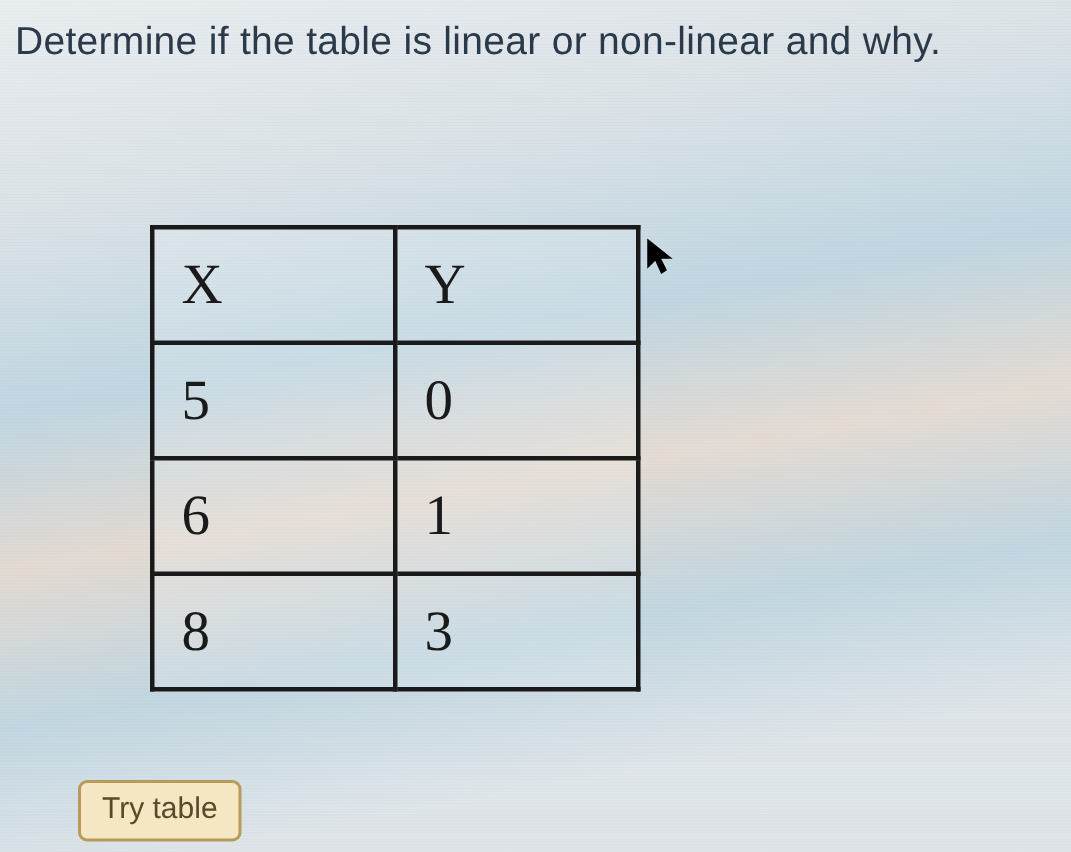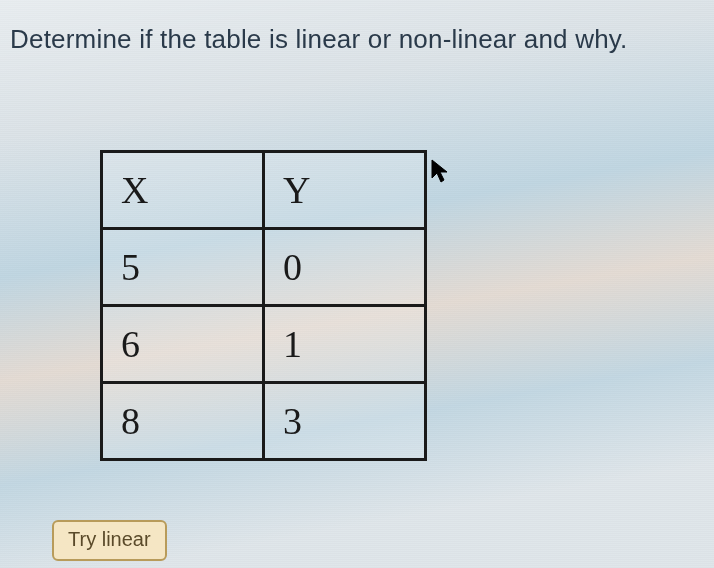--- a/index.html
+++ b/index.html
@@ -25,21 +25,21 @@
         rgba(120,180,210,0.25) 70%,
         rgba(255,255,255,0.1) 85%),
       repeating-linear-gradient(0deg,
         rgba(0,0,0,0.02) 0px,
         rgba(0,0,0,0.02) 1px,
         rgba(255,255,255,0.02) 1px,
         rgba(255,255,255,0.02) 2px);
   }
   .question {
     position: absolute;
-    top: 24px;
+    top: 12px;
     left: 10px;
     font-size: 26px;
     color: #2a3a4a;
     letter-spacing: 0.2px;
   }
   .table-wrap {
     position: absolute;
     top: 150px;
     left: 100px;
   }
@@ -110,13 +110,13 @@
   </tbody>
     </table>
 </div>
 
 <div class="cursor">
   <svg width="20" height="26" viewBox="0 0 20 26">
     <path d="M2 2 L2 20 L7 15 L11 24 L14 22 L10 14 L17 14 Z" fill="#000" stroke="#000" stroke-width="1"></path>
   </svg>
 </div>
 
-<button class="try-again">Try linear</button>
+<button class="try-again">Try table</button>
 
 </body></html>

